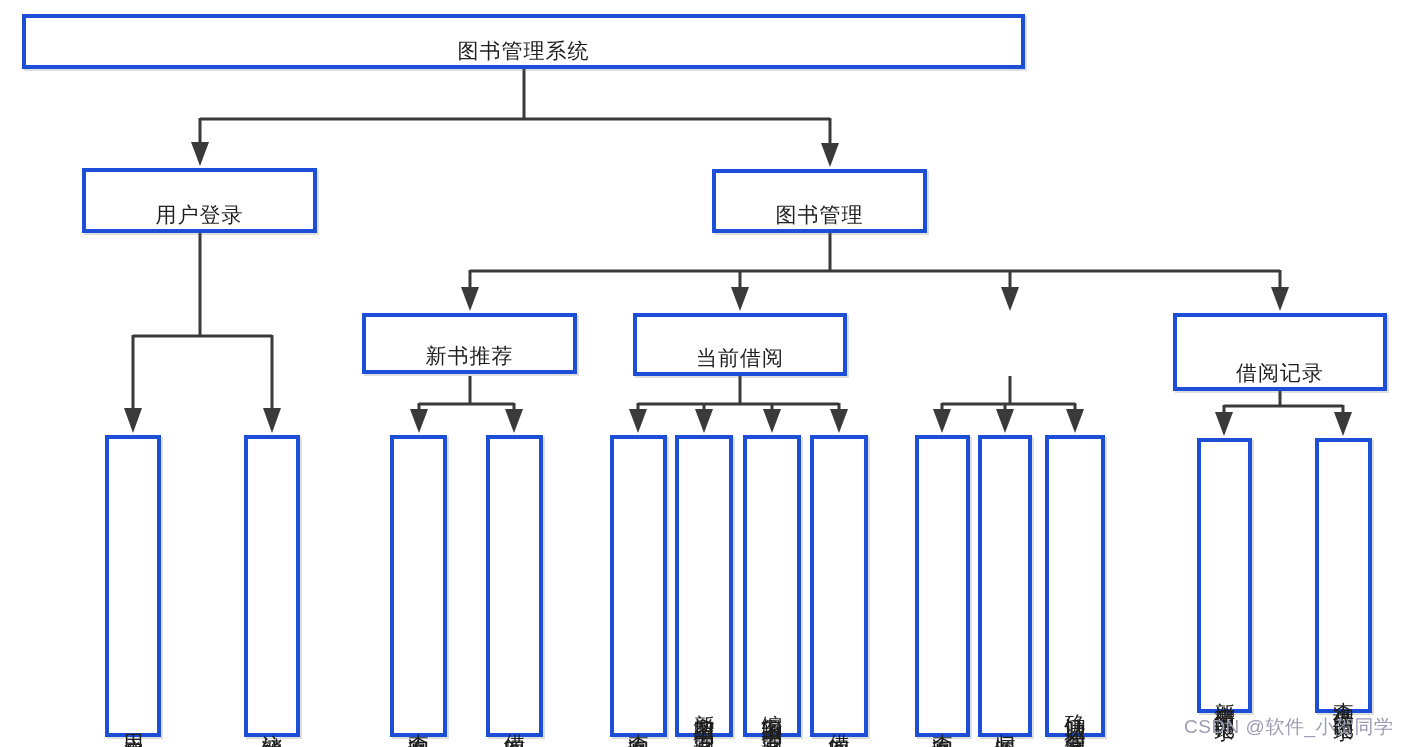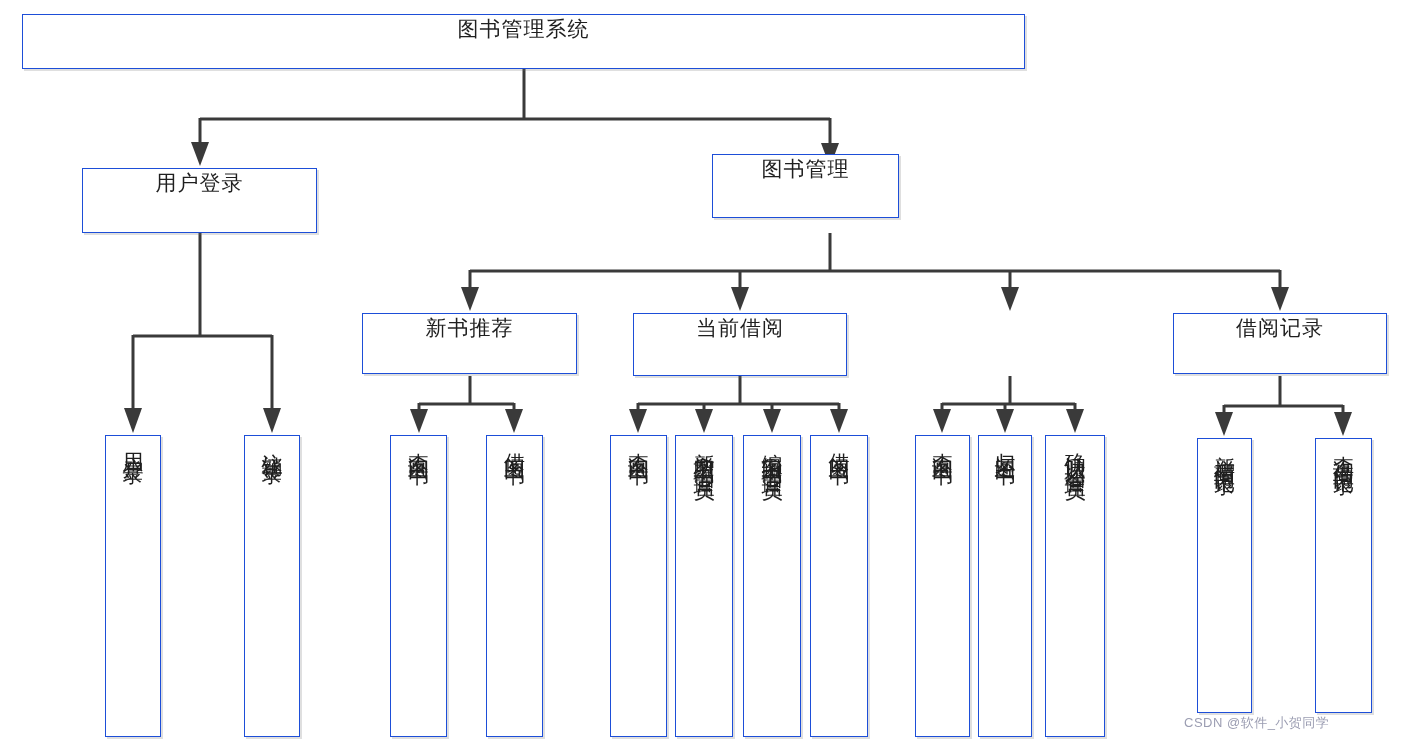--- a/index.html
+++ b/index.html
@@ -8,44 +8,44 @@
     width:1405px;height:747px;
     background:#ffffff;
     font-family:"Liberation Sans","DejaVu Sans",sans-serif;
     color:#222222;
     overflow:hidden;
   }
   .connectors{position:absolute;left:0;top:0;width:1405px;height:747px;}
   .box{
     position:absolute;
     box-sizing:border-box;
-    border:1px solid #1d4ed8;
+    border:4px solid #1d4ed8;
     background:#ffffff;
     display:flex;
-    align-items:flex-start;
+    align-items:flex-end;
     justify-content:center;
     box-shadow:2px 2px 0 rgba(110,110,110,0.22);
   }
   .hbox span{
     font-size:21px;
     letter-spacing:1px;
     white-space:nowrap;
     color:#1f1f1f;
   }
   .vbox span{
     writing-mode:vertical-rl;
     text-orientation:mixed;
     font-size:21px;
     letter-spacing:4px;
     color:#1f1f1f;
   }
   .watermark{
     position:absolute;
     left:1184px;top:714px;
-    font-size:13px;
+    font-size:19px;
     letter-spacing:0.5px;
     color:#9b9db2;
     white-space:nowrap;
   }
 </style>
 </head>
 <body>
 
 <div class="stage">
 
@@ -89,31 +89,31 @@
     </g>
   </svg>
 
   <div class="box hbox" style="left:22px;top:14px;width:1003px;height:55px">
     <span>图书管理系统</span>
   </div>
 
   <div class="box hbox" style="left:82px;top:168px;width:235px;height:65px">
     <span>用户登录</span>
   </div>
-  <div class="box hbox" style="left:712px;top:154px;width:187px;height:64px">
+  <div class="box hbox" style="left:712px;top:169px;width:215px;height:64px">
     <span>图书管理</span>
   </div>
 
   <div class="box hbox" style="left:362px;top:313px;width:215px;height:61px">
     <span>新书推荐</span>
   </div>
   <div class="box hbox" style="left:633px;top:313px;width:214px;height:63px">
     <span>当前借阅</span>
   </div>
-  <div class="box hbox" style="left:1173px;top:313px;width:214px;height:61px">
+  <div class="box hbox" style="left:1173px;top:313px;width:214px;height:78px">
     <span>借阅记录</span>
   </div>
 
   <div class="box vbox" style="left:105px;top:435px;width:56px;height:302px">
     <span>用户登录</span>
   </div>
   <div class="box vbox" style="left:244px;top:435px;width:56px;height:302px">
     <span>注销登录</span>
   </div>
 

